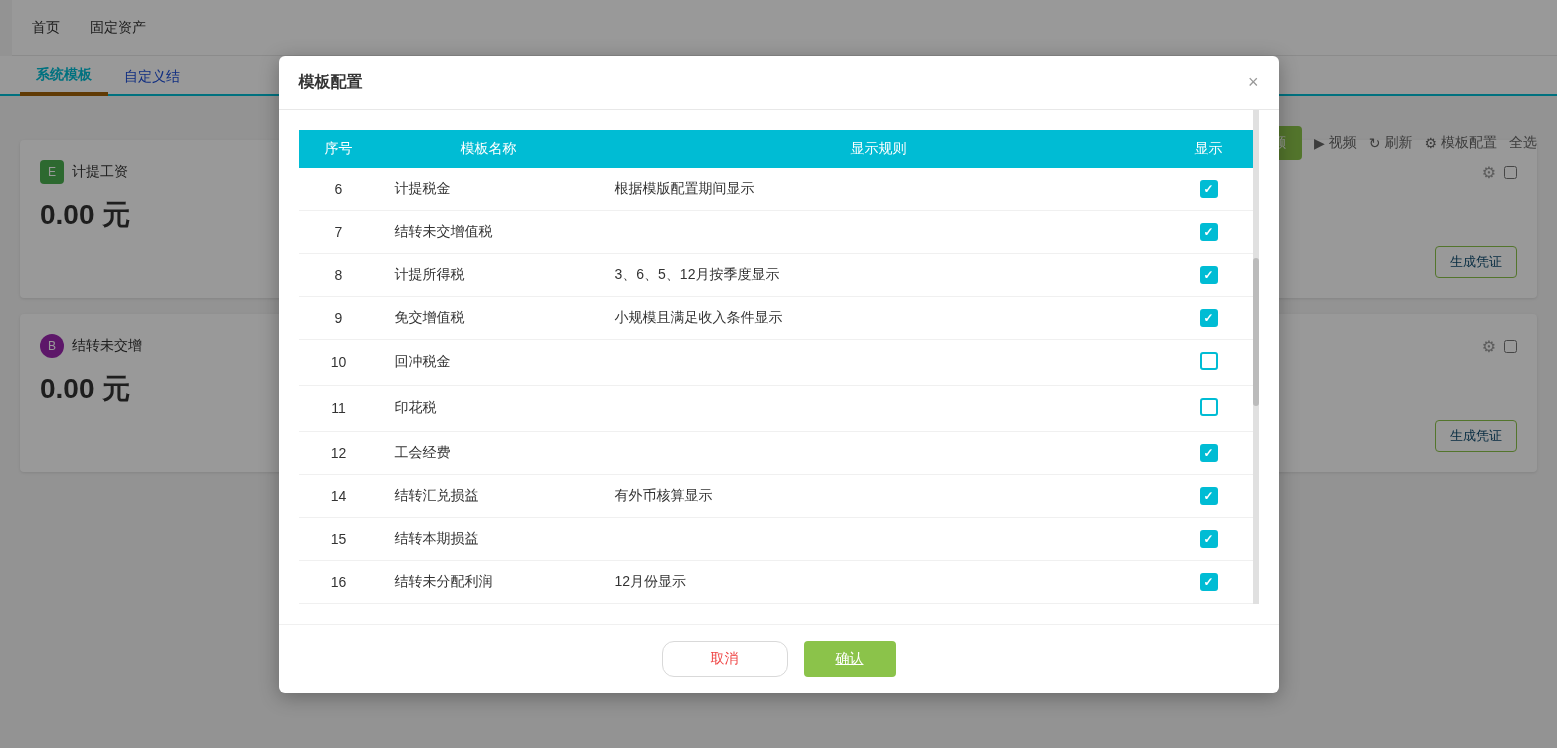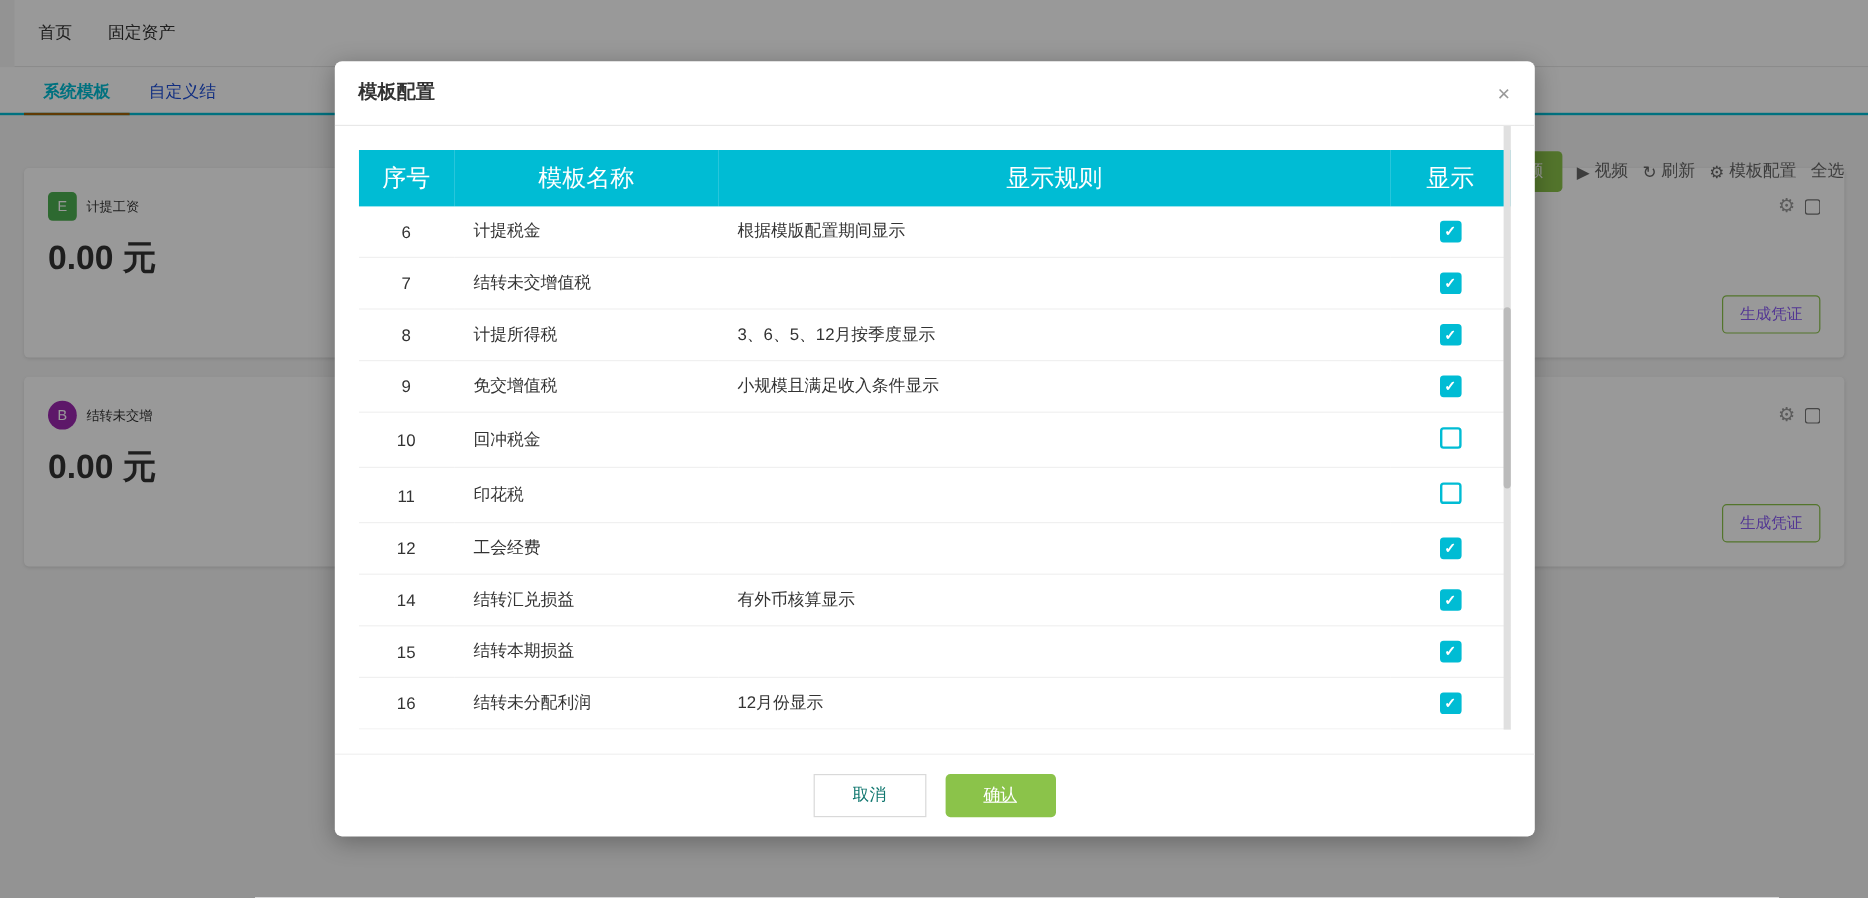--- a/index.html
+++ b/index.html
@@ -54,21 +54,21 @@
       z-index: 1;
     }
     .tab-item {
       padding: 8px 16px;
       cursor: pointer;
       color: #1d4ed8;
       font-size: 14px;
     }
     .tab-item.active {
       color: #00bcd4;
-      border-bottom: 2px solid #a16207;
+      border-bottom: 4px solid #a16207;
       margin-bottom: -2px;
       font-weight: bold;
     }
 
     
     .right-toolbar {
       position: absolute;
       top: 70px; right: 20px;
       display: flex;
       align-items: center;
@@ -137,38 +137,38 @@
       width: 24px; height: 24px;
       background: #9c27b0;
       border-radius: 50%;
       display: flex;
       align-items: center;
       justify-content: center;
       color: #fff;
       font-size: 12px;
     }
     .card-title {
-      font-size: 11px;
+      font-size: 14px;
       color: #333;
       font-family: Liberation Mono, monospace;
     }
     .card-amount {
       font-size: 28px;
       font-weight: bold;
       color: #333;
     }
     .card-actions {
       margin-left: auto;
       display: flex;
       align-items: center;
       gap: 8px;
     }
     .btn-generate {
       border: 1px solid #8bc34a;
-      color: #8b5cf6;
+      color: #0c4a6e;
       background: #fff;
       padding: 6px 14px;
       border-radius: 4px;
       cursor: pointer;
       font-size: 13px;
     }
     .gear-icon {
       color: #999;
       font-size: 16px;
       cursor: pointer;
@@ -229,21 +229,21 @@
       margin-top: 20px;
     }
     .config-table thead tr {
       background: #00bcd4;
     }
     .config-table thead th {
       color: #fff;
       padding: 10px 16px;
       text-align: center;
       font-weight: normal;
-      font-size: 20px;
+      font-size: 14px;
     }
     .config-table tbody tr {
       border-bottom: 1px solid #f0f0f0;
     }
     .config-table tbody td {
       padding: 12px 16px;
       color: #333;
       font-size: 14px;
     }
     .td-center {
@@ -290,27 +290,27 @@
 
     
     .modal-footer {
       display: flex;
       justify-content: center;
       gap: 16px;
       padding: 16px 20px;
       border-top: 1px solid #f0f0f0;
     }
     .btn-cancel {
-      padding: 8px 32px;
+      padding: 8px 48px;
       border: 1px solid #d9d9d9;
       background: #fff;
-      border-radius: 0;
-      cursor: pointer;
-      font-size: 14px;
-      color: #0f766e;
+      border-radius: 12px;
+      cursor: pointer;
+      font-size: 14px;
+      color: #ef4444;
     }
     .btn-confirm {
       padding: 8px 32px;
       border: none;
       background: #8bc34a;
       color: #fff;
       border-radius: 4px;
       cursor: pointer;
       font-size: 14px;
       text-decoration: underline;

